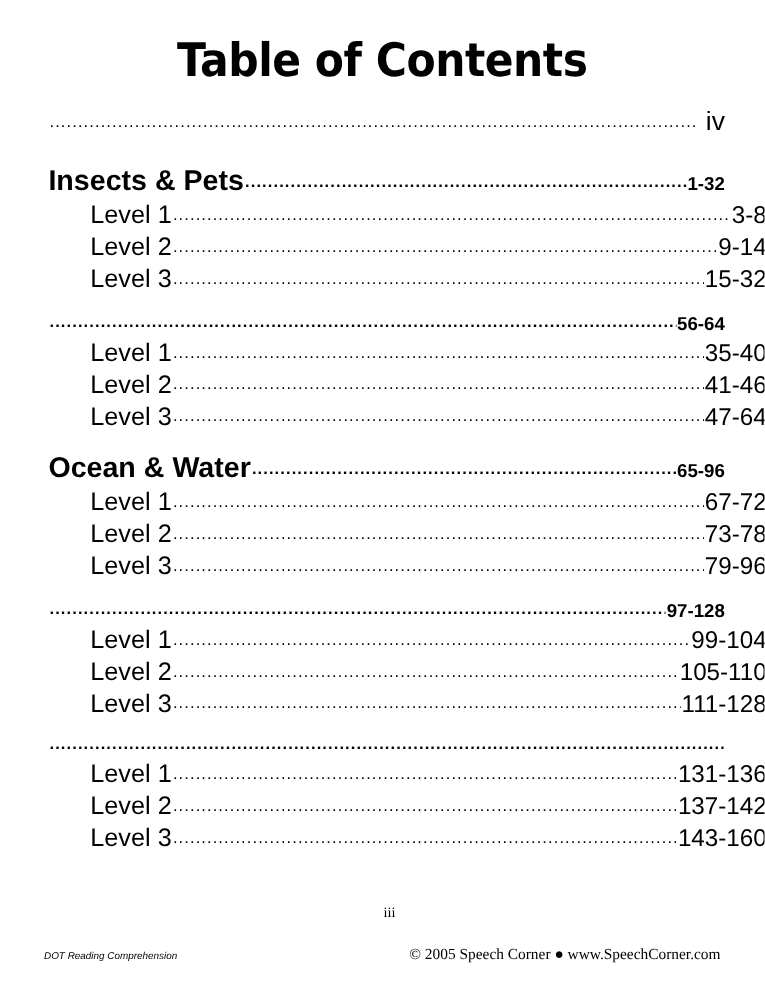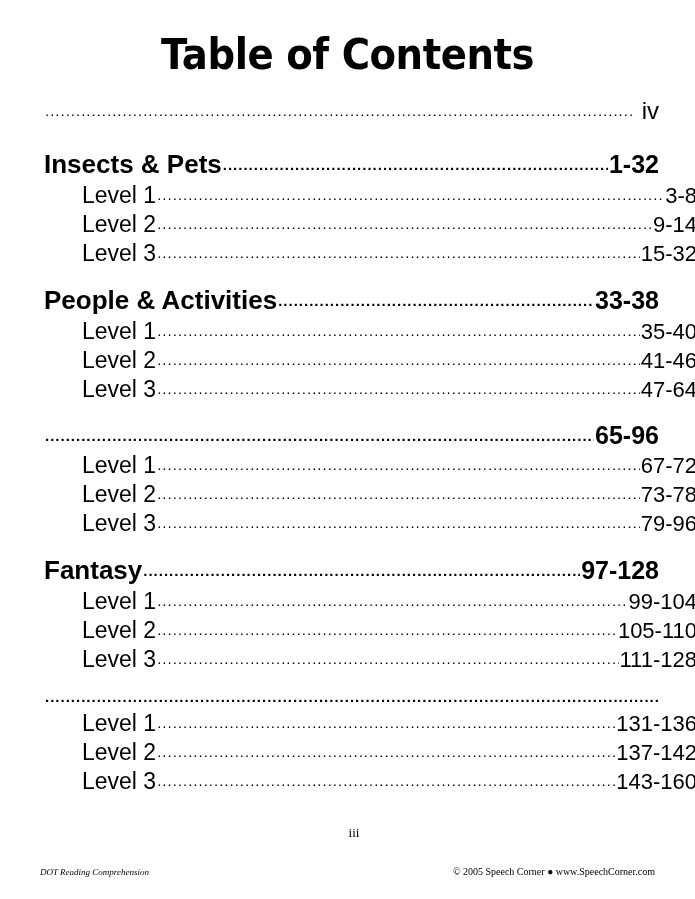--- a/index.html
+++ b/index.html
@@ -78,21 +78,21 @@
   }
 
   
   .row-section {
     font-size: 26px;
     font-weight: bold;
     padding-left: 4px;
     margin-top: 18px;
   }
   .row-section .pages {
-    font-size: 25px;
+    font-size: 17px;
   }
   .row-section .dots {
     font-weight: bold;
   }
 
   
   .row-level {
     font-size: 23px;
     padding-left: 42px;
     margin-top: 2px;
@@ -109,36 +109,36 @@
     position: absolute;
     left: 40px;
     right: 40px;
     bottom: 22px;
     display: flex;
     align-items: baseline;
     justify-content: space-between;
     font-size: 9px;
   }
   .footer-left {
-    font-family: Liberation Serif, serif;
+    font-family: Liberation Sans, sans-serif;
     font-style: italic;
     font-size: 9px;
     margin-top: 42px;
   }
   .footer-center {
     font-family: "Liberation Serif", serif;
     font-size: 13px;
     position: absolute;
     left: 13px;
     right: 0;
     text-align: center;
   }
   .footer-right {
     font-family: "Liberation Serif", serif;
-    font-size: 10px;
+    font-size: 14px;
     text-align: right;
   }
 </style>
 </head>
 <body>
 
 <div class="page">
 
   <div class="toc-title">Table of Contents</div>
 
@@ -167,43 +167,43 @@
       </div>
       <div class="row row-level">
         <span class="label">Level 3</span>
         <span class="dots">...............................................................................................................................................................</span>
         <span class="pages">15-32</span>
       </div>
     </div>
 
     <div class="section-block">
       <div class="row row-section">
-        <span class="label">People &amp; Activities</span>
-        <span class="dots">...............................................................................................................................................................</span>
-        <span class="pages">33-38</span>
+        <span class="dots">...............................................................................................................................................................</span>
+        <span class="pages">56-64</span>
       </div>
       <div class="row row-level">
         <span class="label">Level 1</span>
         <span class="dots">...............................................................................................................................................................</span>
         <span class="pages">35-40</span>
       </div>
       <div class="row row-level">
         <span class="label">Level 2</span>
         <span class="dots">...............................................................................................................................................................</span>
         <span class="pages">41-46</span>
       </div>
       <div class="row row-level">
         <span class="label">Level 3</span>
         <span class="dots">...............................................................................................................................................................</span>
         <span class="pages">47-64</span>
       </div>
     </div>
 
     <div class="section-block">
       <div class="row row-section">
+        <span class="label">Ocean &amp; Water</span>
         <span class="dots">...............................................................................................................................................................</span>
         <span class="pages">65-96</span>
       </div>
       <div class="row row-level">
         <span class="label">Level 1</span>
         <span class="dots">...............................................................................................................................................................</span>
         <span class="pages">67-72</span>
       </div>
       <div class="row row-level">
         <span class="label">Level 2</span>
@@ -212,21 +212,20 @@
       </div>
       <div class="row row-level">
         <span class="label">Level 3</span>
         <span class="dots">...............................................................................................................................................................</span>
         <span class="pages">79-96</span>
       </div>
     </div>
 
     <div class="section-block">
       <div class="row row-section">
-        <span class="label">Fantasy</span>
         <span class="dots">...............................................................................................................................................................</span>
         <span class="pages">97-128</span>
       </div>
       <div class="row row-level">
         <span class="label">Level 1</span>
         <span class="dots">...............................................................................................................................................................</span>
         <span class="pages">99-104</span>
       </div>
       <div class="row row-level">
         <span class="label">Level 2</span>

